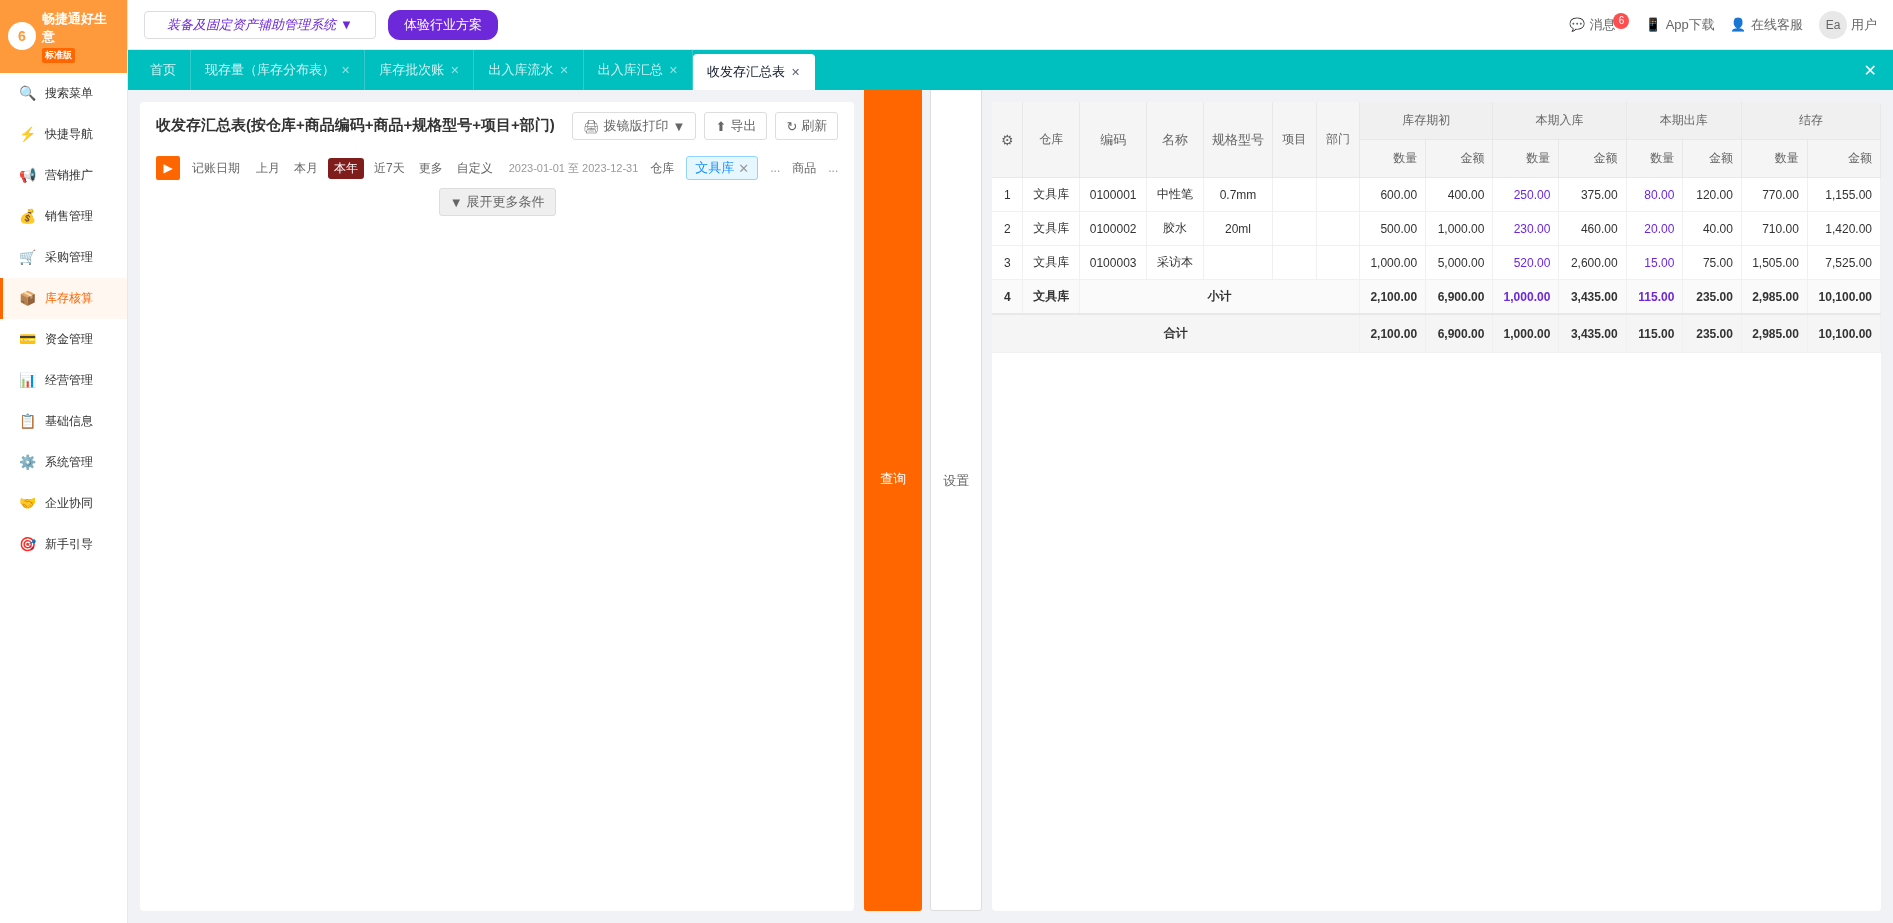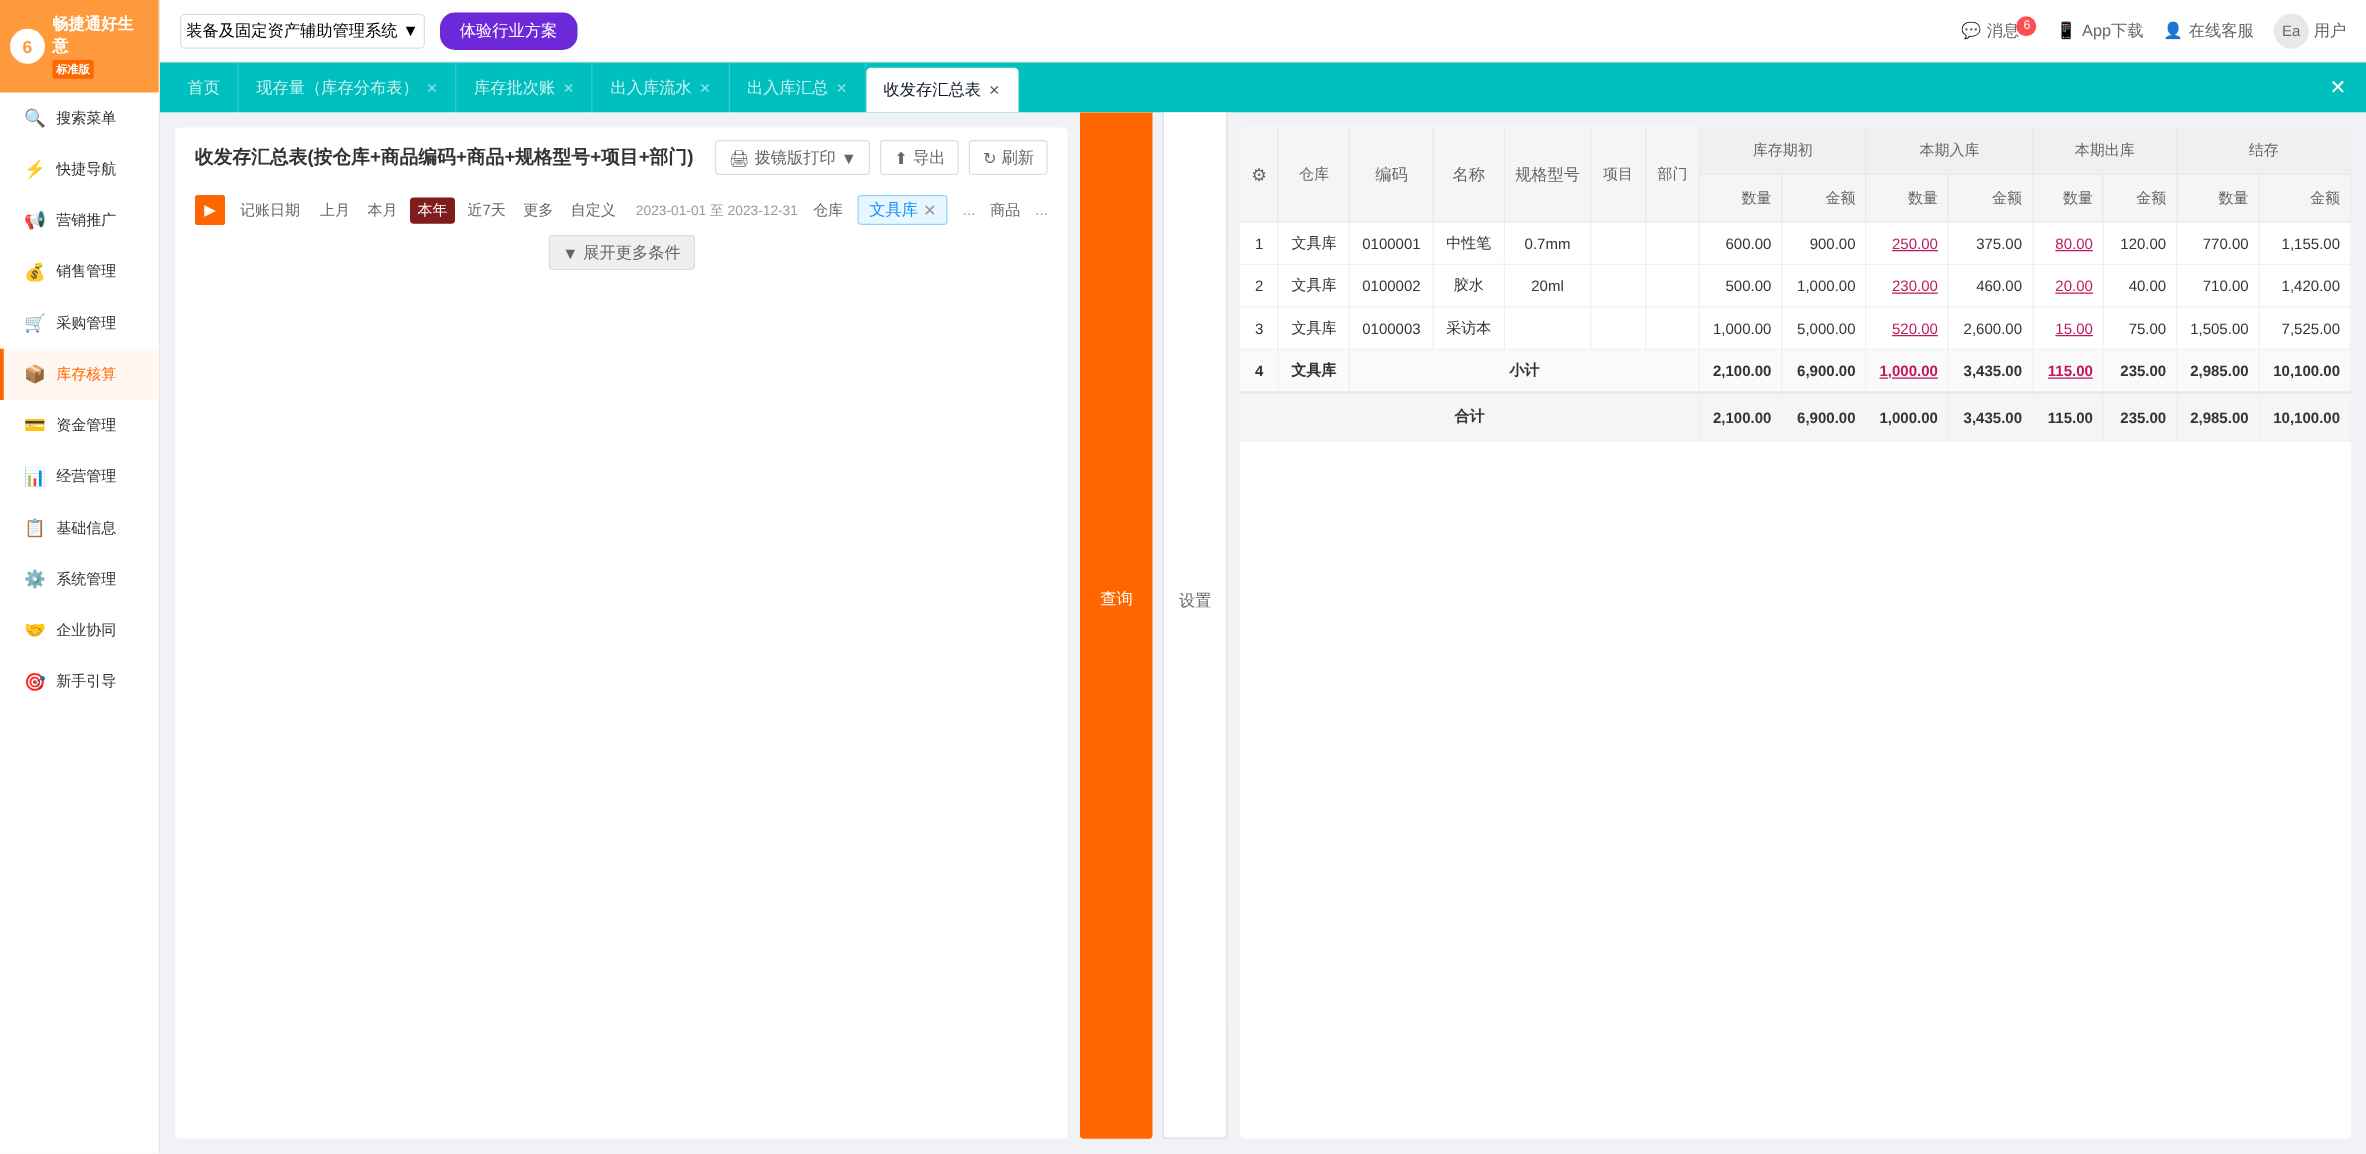--- a/index.html
+++ b/index.html
@@ -14,21 +14,21 @@
     .sidebar-item { display: flex; align-items: center; gap: 8px; padding: 12px 16px; cursor: pointer; color: #333; border-left: 3px solid transparent; }
     .sidebar-item.active { background: #fff7f0; color: #ff6600; border-left: 3px solid #ff6600; }
     .sidebar-item-icon { font-size: 14px; width: 18px; text-align: center; }
     .sidebar-item-label { font-size: 12px; text-align: center; }
 
     
     .main { flex: 1; display: flex; flex-direction: column; overflow: hidden; }
 
     
     .topbar { height: 50px; background: #fff; display: flex; align-items: center; padding: 0 16px; border-bottom: 1px solid #e8e8e8; gap: 12px; }
-    .topbar-system-select { border: 1px solid #ddd; padding: 4px 4px; border-radius: 4px; font-size: 12px; color: #000000; background: #fff; cursor: pointer; display: flex; align-items: center; gap: 4px; }
+    .topbar-system-select { border: 1px solid #ddd; padding: 4px 22px; border-radius: 4px; font-size: 12px; color: #6d28d9; background: #fff; cursor: pointer; display: flex; align-items: center; gap: 4px; font-style: italic; }
     .topbar-btn-exp { background: #6d28d9; color: #fff; border: none; padding: 6px 16px; border-radius: 12px; cursor: pointer; font-size: 13px; }
     .topbar-right { display: flex; align-items: center; gap: 16px; margin-left: auto; }
     .topbar-icon-group { display: flex; align-items: center; gap: 4px; color: #666; cursor: pointer; font-size: 12px; }
     .badge { background: #ff4d4f; color: #fff; border-radius: 50%; width: 16px; height: 16px; font-size: 10px; display: flex; align-items: center; justify-content: center; margin-left: -6px; margin-top: -8px; }
     .user-avatar { width: 28px; height: 28px; background: #e8e8e8; border-radius: 50%; display: flex; align-items: center; justify-content: center; font-size: 12px; color: #666; }
 
     
     .tabbar { background: #00bfbf; display: flex; align-items: center; height: 40px; padding: 0 8px; overflow-x: auto; }
     .tab { display: flex; align-items: center; gap: 6px; padding: 0 14px; height: 40px; color: rgba(255,255,255,0.8); cursor: pointer; font-size: 13px; white-space: nowrap; border-right: 1px solid rgba(255,255,255,0.2); }
     .tab.active { background: #fff; color: #0f172a; border-radius: 4px 4px 0 0; height: 36px; margin-top: 4px; }
@@ -61,21 +61,21 @@
     .col-num { width: 40px; }
     .col-warehouse { width: 80px; }
     .col-code { width: 90px; }
     .col-name { width: 80px; }
     .col-spec { width: 70px; }
     .col-project { width: 60px; }
     .col-dept { width: 60px; }
     .col-qty { width: 80px; text-align: right; }
     .col-amount { width: 90px; text-align: right; }
     td.num { text-align: right; }
-    td.link { color: #be185d; text-decoration: underline; cursor: pointer; text-align: right; }
+    td.link { color: #6d28d9; cursor: pointer; text-align: right; }
     .subtotal-row td { font-weight: bold; background: #fafafa; }
     .header-group { text-align: center; background: #f0f0f0; font-family: Liberation Serif, serif; }
 
     
     .table-footer { background: #f5f5f5; border-top: 2px solid #e8e8e8; }
     .table-footer td { font-weight: bold; color: #333; font-size: 12px; padding: 10px 8px; }
     .settings-icon { cursor: pointer; color: #666; font-size: 14px; }
 
     
     .header-filter-block { background: #fff; border-radius: 4px; padding: 10px 16px; margin-bottom: 0; }
@@ -303,21 +303,21 @@
         <tbody id="table-body">
             <tr>
     <td>1</td>
     <td>文具库</td>
     <td>0100001</td>
     <td>中性笔</td>
     <td>0.7mm</td>
     <td></td>
     <td></td>
     <td class="num">600.00</td>
-    <td class="num">900.00</td>
+    <td class="num">400.00</td>
     <td class="num link">250.00</td>
     <td class="num">375.00</td>
     <td class="num link">80.00</td>
     <td class="num">120.00</td>
     <td class="num">770.00</td>
     <td class="num">1,155.00</td>
   </tr>
             <tr>
     <td>2</td>
     <td>文具库</td>

